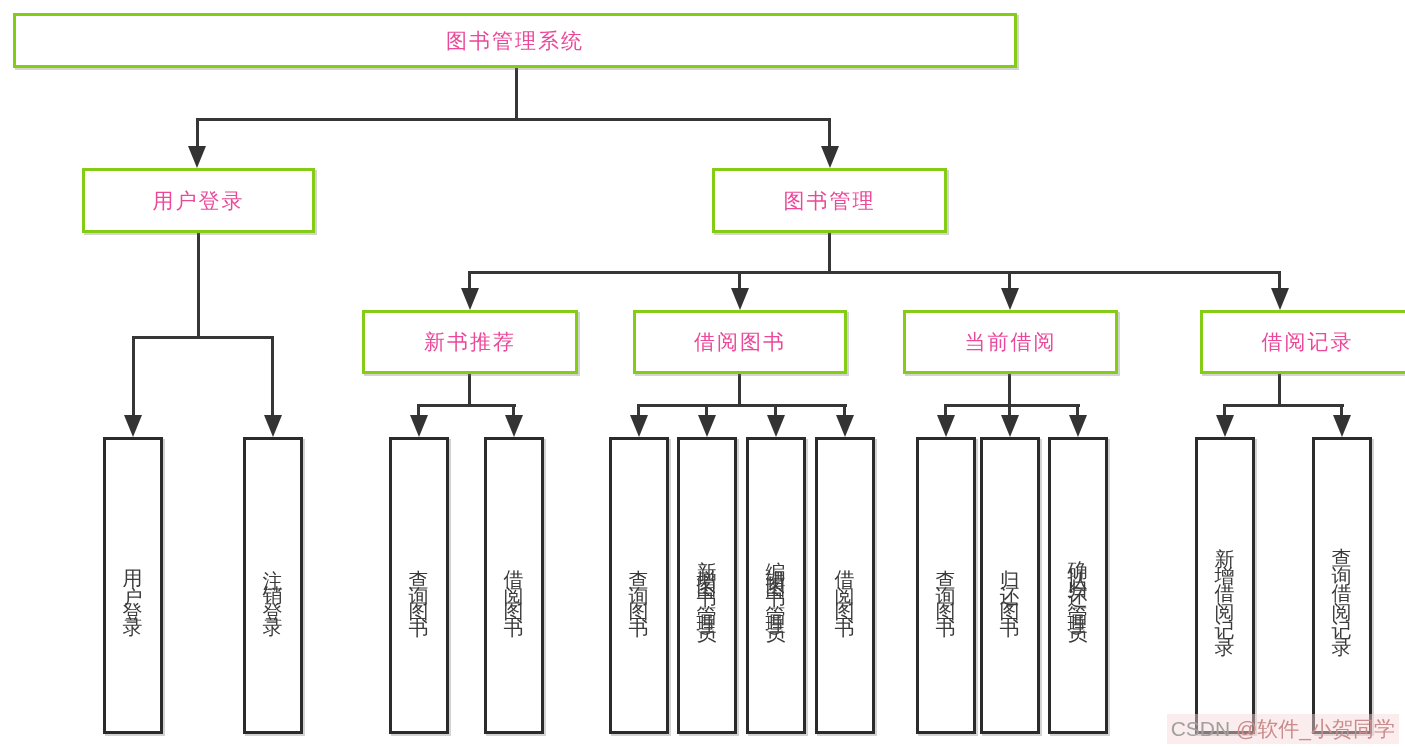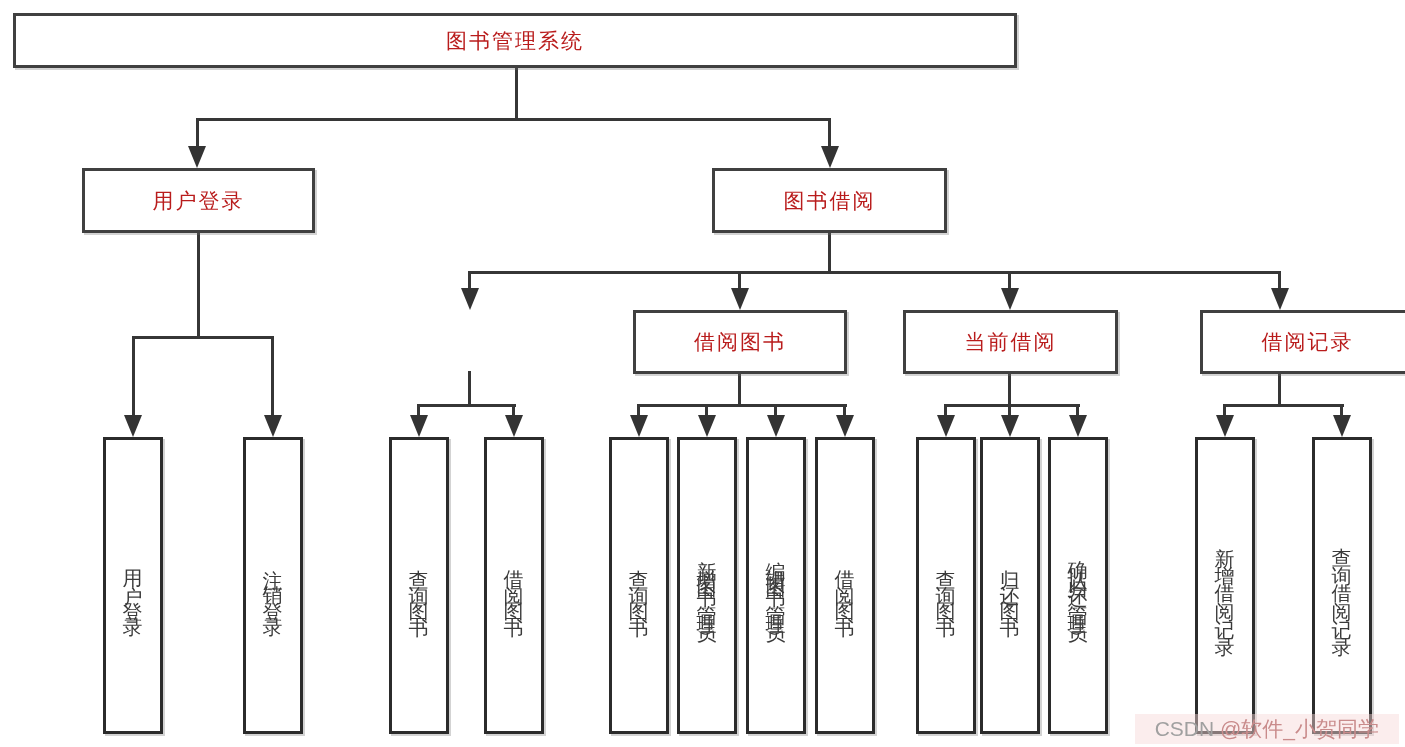--- a/index.html
+++ b/index.html
@@ -1,54 +1,55 @@
 <!DOCTYPE html>
 <html><head>
 <meta charset="utf-8">
 <style>
   html,body{margin:0;padding:0;background:#ffffff;}
   body{width:1405px;height:747px;position:relative;overflow:hidden;
        font-family:"Liberation Sans","DejaVu Sans",sans-serif;}
   .diagram{position:absolute;inset:0;}
   
-  .node{position:absolute;background:#fff;border:3px solid #404040;z-index:2;
+  .node{position:absolute;background:#fff;border:3px solid #84cc16;z-index:2;
         display:flex;align-items:center;justify-content:center;
-        font-size:21px;color:#b91c1c;letter-spacing:2px;
+        font-size:21px;color:#ec4899;letter-spacing:2px;
         box-shadow:2px 2px 0 rgba(110,110,110,.30);}
   .vnode{position:absolute;background:#fff;border:3px solid #2b2b2b;z-index:2;
         top:437px;width:54px;height:291px;
         writing-mode:vertical-lr;text-orientation:mixed;text-align:center;
         line-height:54px;font-size:20px;color:#3a3a3a;
         box-shadow:2px 2px 0 rgba(110,110,110,.30);}
   .v4{letter-spacing:16px;}
   .v6{letter-spacing:18px;}
   .v8{letter-spacing:9px;}
   .v9{letter-spacing:9px;}
   
   .vl{position:absolute;width:3px;background:#363636;z-index:1;}
   .hl{position:absolute;height:3px;background:#363636;z-index:1;}
   .ah{position:absolute;width:0;height:0;z-index:1;
       border-left:9px solid transparent;border-right:9px solid transparent;
       border-top:22px solid #333333;}
   
   .watermark{position:absolute;right:6px;bottom:3px;z-index:5;font-size:21px;
-      padding:1px 20px;background:rgba(247,216,216,0.45);white-space:nowrap;}
+      padding:1px 4px;background:rgba(247,216,216,0.45);white-space:nowrap;}
   .wm-site{color:#a0a0a0;}
   .wm-handle{color:#c98b8b;}
 </style>
 </head>
 <body>
 
 <div class="diagram">
 
   <div class="node" style="left:13px;top:13px;width:998px;height:49px">图书管理系统</div>
 
   <div class="node" style="left:82px;top:168px;width:227px;height:59px">用户登录</div>
-  <div class="node" style="left:712px;top:168px;width:229px;height:59px">图书借阅</div>
+  <div class="node" style="left:712px;top:168px;width:229px;height:59px">图书管理</div>
 
+  <div class="node" style="left:362px;top:310px;width:210px;height:58px">新书推荐</div>
   <div class="node" style="left:633px;top:310px;width:208px;height:58px">借阅图书</div>
   <div class="node" style="left:903px;top:310px;width:209px;height:58px">当前借阅</div>
   <div class="node" style="left:1200px;top:310px;width:209px;height:58px">借阅记录</div>
 
   <div class="vnode v4" style="left:103px">用户登录</div>
   <div class="vnode v4" style="left:243px">注销登录</div>
 
   <div class="vnode v4" style="left:389px">查询图书</div>
   <div class="vnode v4" style="left:484px">借阅图书</div>
 

